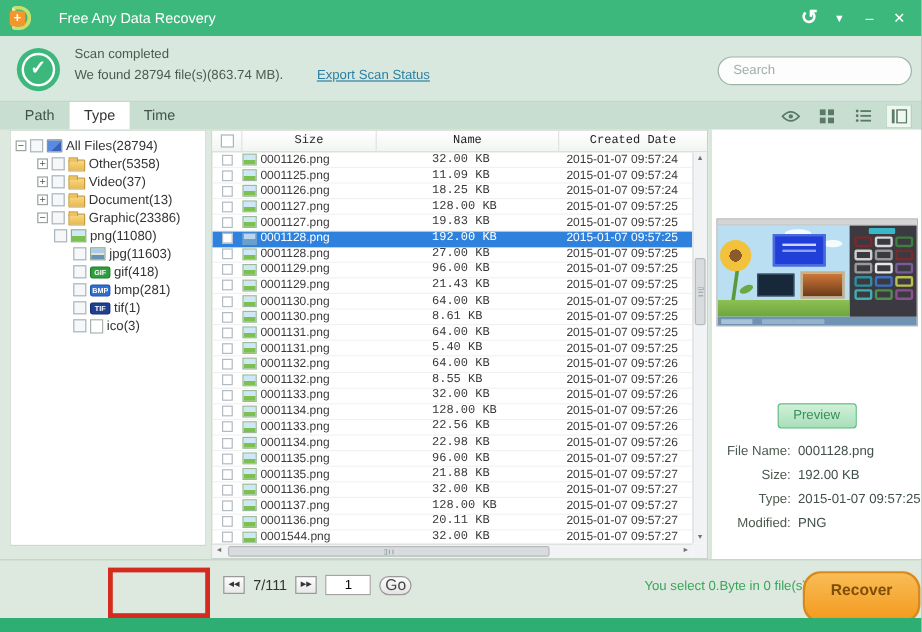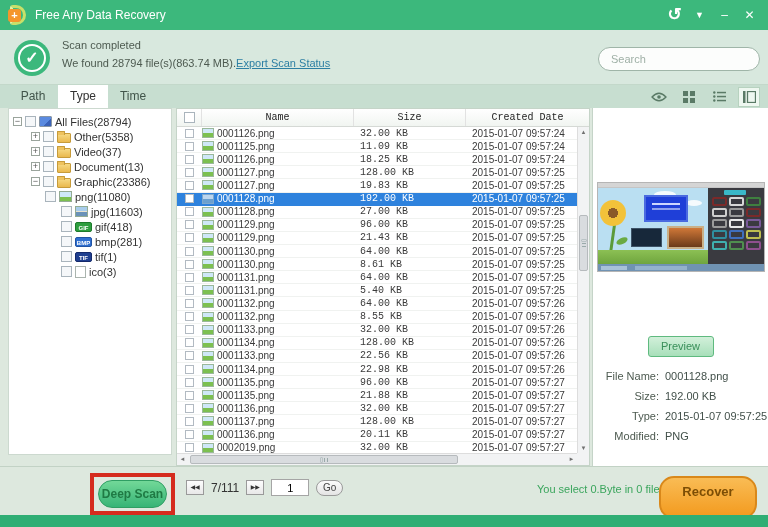--- a/index.html
+++ b/index.html
@@ -4,33 +4,33 @@
 <style>
   * { margin:0; padding:0; box-sizing:border-box; }
   body { font-family:"Liberation Sans", sans-serif; background:#888; }
   .stage { position:relative; width:768px; height:527px; background:#dde8de; overflow:hidden; }
 
   
   .titlebar { position:absolute; top:0; left:0; width:768px; height:30px; background:#3cb87c; display:flex; align-items:center; }
   .logo { position:relative; width:20px; height:20px; margin-left:8px; }
   .logo-d { position:absolute; left:2px; top:0; width:16px; height:20px; border:3px solid #c8e06a; border-left:3px solid #e8f2a0; border-radius:3px 10px 10px 3px; }
   .logo-badge { position:absolute; left:0; top:4px; width:13px; height:13px; background:#f5962c; border-radius:3px; color:#fff; font-size:11px; font-weight:bold; line-height:12px; text-align:center; }
-  .app-title { color:#ffffff; font-size:12px; margin-left:7px; }
+  .app-title { color:#ffffff; font-size:12px; margin-left:21px; }
   .tb-right { position:absolute; right:6px; top:0; height:30px; display:flex; align-items:center; }
   .tb-btn { width:25px; height:22px; color:#fff; text-align:center; line-height:22px; font-size:12px; cursor:default; }
   .tb-btn.history { font-size:17px; font-weight:bold; }
   .tb-btn.drop { font-size:9px; }
 
   
   .statusbar { position:absolute; top:30px; left:0; width:768px; height:55px; background:#d8e8de; border-bottom:1px solid #c3d8ca; }
   .check-circle { position:absolute; left:14px; top:10px; width:36px; height:36px; border-radius:50%; background:#3cb87c; }
   .check-ring { position:absolute; left:4px; top:4px; width:28px; height:28px; border-radius:50%; border:2px solid #ffffff; color:#fff; font-size:16px; font-weight:bold; text-align:center; line-height:24px; }
   .status-texts { position:absolute; left:62px; top:9px; font-size:11px; color:#4d5a50; }
   .status-texts .l1 { margin-bottom:6px; }
-  .status-line2 { display:flex; }
+  .status-line2 { display:flex; gap:28px; }
   .export-link { color:#2d7fa3; text-decoration:underline; cursor:pointer; }
   .searchbox { position:absolute; right:8px; top:17px; width:162px; height:24px; background:#fcfdfc; border:1px solid #9fb5a8; border-radius:12px; display:flex; align-items:center; padding:0 8px 0 12px; }
   .searchbox input { border:none; outline:none; background:transparent; flex:1; font-size:11px; color:#444; font-family:"Liberation Sans", sans-serif; }
   .searchbox input::placeholder { color:#9fb0a6; }
 
   
   .tabstrip { position:absolute; top:85px; left:0; width:768px; height:23px; background:#c7ded0; }
   .tabs { position:absolute; left:8px; top:0; display:flex; height:23px; }
   .tab { width:50px; text-align:center; line-height:23px; font-size:12px; color:#41544a; cursor:pointer; }
   .tab.active { background:#ffffff; color:#333; }
@@ -119,23 +119,23 @@
 
   
   .bottombar { position:absolute; left:0; top:466px; width:768px; height:49px; background:#dde8de; border-top:1px solid #c2d2c5; }
   .btn-home { position:absolute; left:14px; top:13px; width:73px; height:28px; border-radius:14px; background:linear-gradient(#cdeccd,#94d8a3); border:1px solid #82c795; color:#44a063; font-size:13px; font-weight:bold; text-align:center; line-height:26px; cursor:pointer; }
   .redbox { position:absolute; left:90px; top:6px; width:85px; height:42px; border:4px solid #d52b1e; }
   .btn-deepscan { position:absolute; left:98px; top:13px; width:69px; height:28px; border-radius:14px; background:linear-gradient(#72d898,#37b476); border:1px solid #2f9e63; color:#1f7a44; font-size:12px; font-weight:bold; text-align:center; line-height:26px; cursor:pointer; }
   .pagination { position:absolute; left:186px; top:12px; display:flex; align-items:center; gap:7px; font-size:11px; color:#333; }
   .pg-btn { width:18px; height:15px; border:1px solid #9a9a9a; background:linear-gradient(#fdfdfd,#e8e8e8); font-size:6px; text-align:center; line-height:13px; color:#333; cursor:pointer; }
   .pg-label { font-size:12px; }
   .pg-input { width:38px; height:17px; border:1px solid #a5a5a5; text-align:center; font-size:11px; font-family:"Liberation Sans", sans-serif; background:#fff; }
-  .pg-go { width:27px; height:16px; border:1px solid #9a9a9a; border-radius:8px; background:linear-gradient(#fbfbfb,#e4e4e4); font-size:10px; text-align:center; line-height:14px; color:#444; cursor:pointer; }
+  .pg-go { width:27px; height:16px; border:1px solid #9a9a9a; border-radius:8px; background:linear-gradient(#fbfbfb,#e4e4e4); font-size:13px; text-align:center; line-height:14px; color:#444; cursor:pointer; }
   .selection-text { position:absolute; left:537px; top:16px; font-size:11px; color:#3aa55c; }
-  .btn-recover { position:absolute; right:11px; top:9px; width:98px; height:43px; border-radius:15px; background:linear-gradient(#f9bc55,#f39a1e); border:2px solid #d9881a; color:#7d4e05; font-size:13px; font-weight:bold; text-align:center; line-height:27px; cursor:pointer; }
+  .btn-recover { position:absolute; right:1px; top:9px; width:98px; height:43px; border-radius:15px; background:linear-gradient(#f9bc55,#f39a1e); border:2px solid #d9881a; color:#7d4e05; font-size:13px; font-weight:bold; text-align:center; line-height:27px; cursor:pointer; }
   .bottomstrip { position:absolute; left:0; top:515px; width:768px; height:12px; background:#2fae74; }
 </style>
 </head>
 <body>
 
 <div class="stage">
 
   <div class="titlebar">
     <div class="logo">
       <div class="logo-d"></div>
@@ -277,22 +277,22 @@
         <span class="ic ic-ico"></span>
         <span class="tree-label">ico(3)</span>
       </div>
     </div>
 
   <div class="table-panel">
     <div class="thead">
       <div class="cell-check">
           <span class="trow-cb" style="width:11px;height:11px;border:1px solid #a9b4bc;background:#fff;display:inline-block;"></span>
         </div>
+      <div class="hc w-size">Size</div>
       <div class="hc w-name">Name</div>
-      <div class="hc w-size">Size</div>
       <div class="hc w-date">Created Date</div>
     </div>
     <div class="tbody">
         <div class="trow">
           <div class="cell-check">
             <span class="cb"></span>
           </div>
           <div class="cell-name">
             <span class="fic"></span>
             <span>0001126.png</span>
@@ -552,21 +552,21 @@
           </div>
           <div class="cell-size">20.11 KB</div>
           <div class="cell-date">2015-01-07 09:57:27</div>
         </div>
         <div class="trow">
           <div class="cell-check">
             <span class="cb"></span>
           </div>
           <div class="cell-name">
             <span class="fic"></span>
-            <span>0002019.png</span>
+            <span>0001544.png</span>
           </div>
           <div class="cell-size">32.00 KB</div>
           <div class="cell-date">2015-01-07 09:57:27</div>
         </div>
       </div>
     <div class="vscroll">
       <div class="arr up">▲</div>
       <div class="vthumb"></div>
       <div class="arr down">▼</div>
     </div>
@@ -630,21 +630,20 @@
         </div>
         <div class="fi-row">
           <div class="fi-label">Modified:</div>
           <div class="fi-value">PNG</div>
         </div>
       </div>
   </div>
 
   <div class="bottombar">
     <div class="redbox"></div>
-    <div class="btn-deepscan">Deep Scan</div>
     <div class="pagination">
       <div class="pg-btn">◀◀</div>
       <div class="pg-label">7/111</div>
       <div class="pg-btn">▶▶</div>
       <input class="pg-input" type="text" value="1" style="">
       <div class="pg-go">Go</div>
     </div>
     <div class="selection-text">You select 0.Byte in 0 file(s)</div>
     <div class="btn-recover">Recover</div>
   </div>

